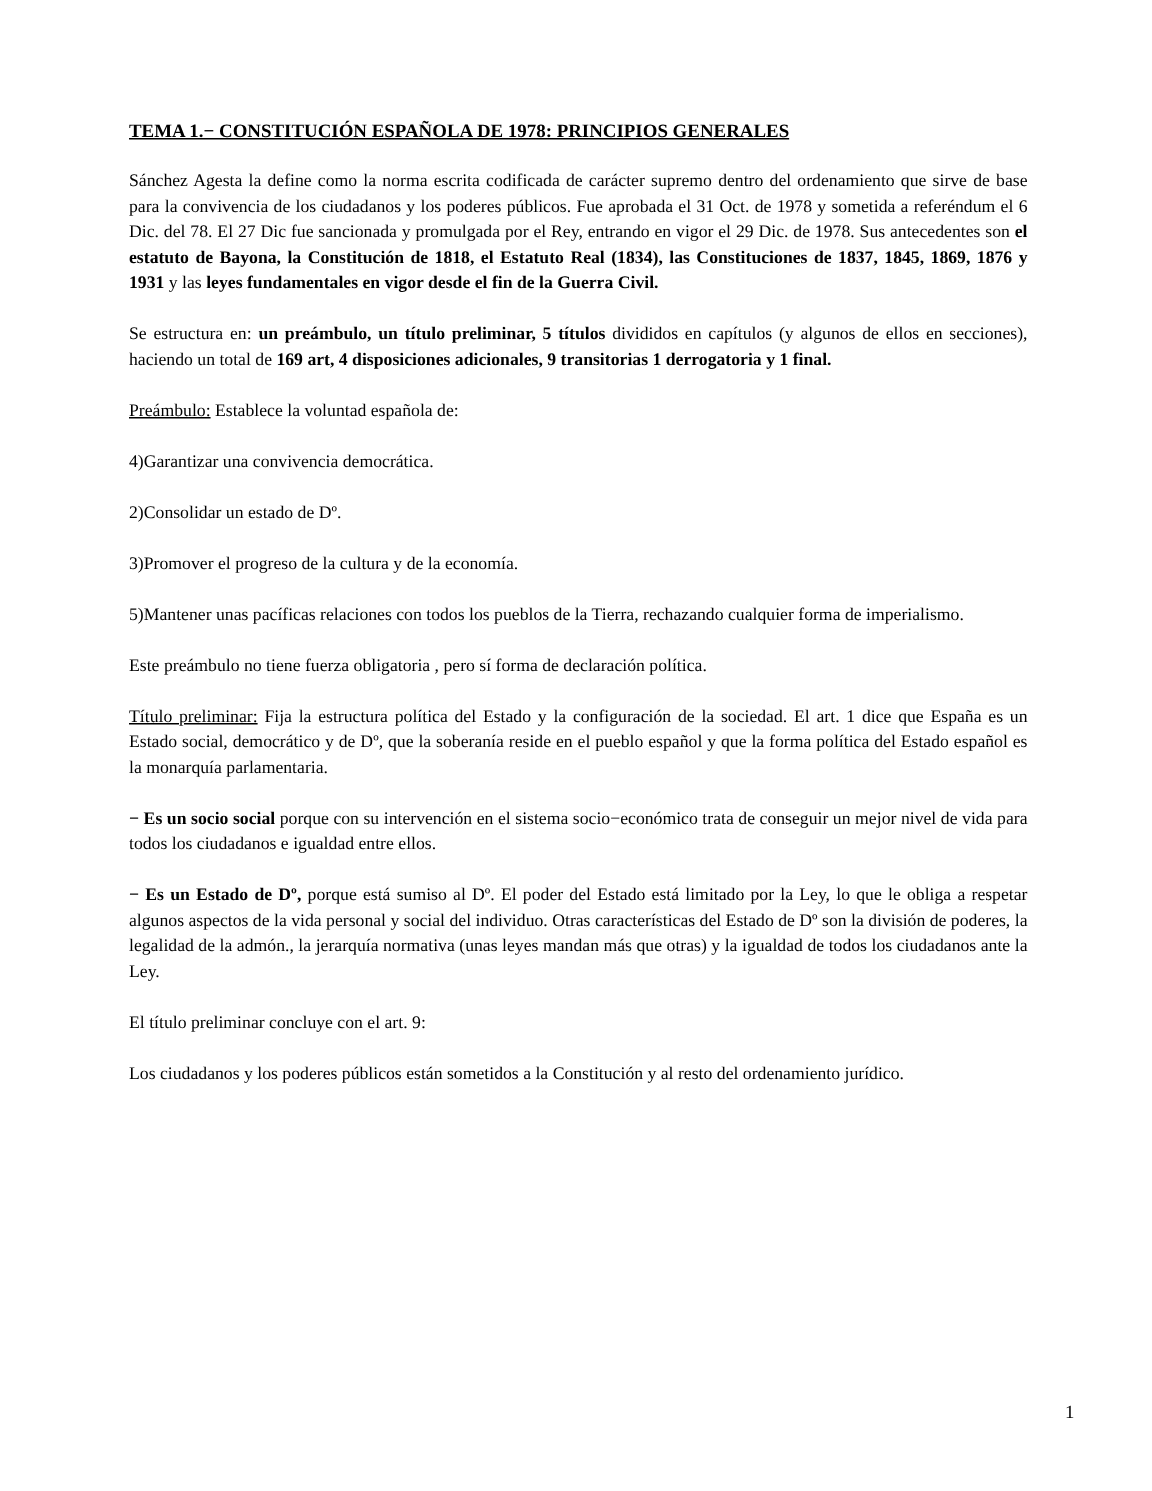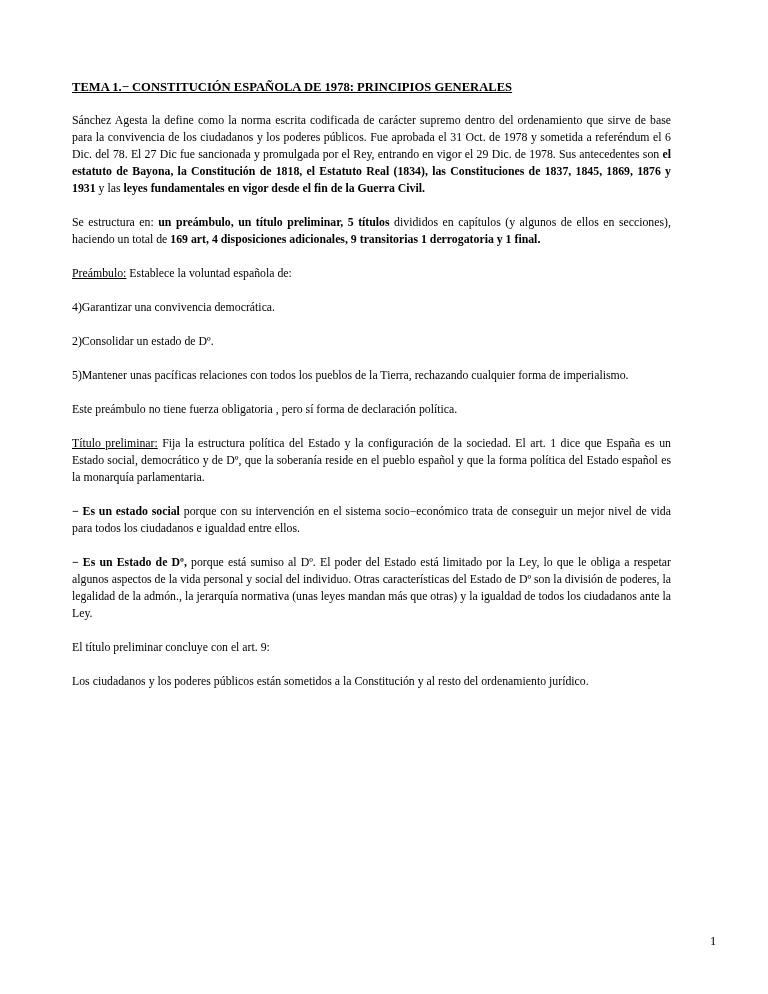--- a/index.html
+++ b/index.html
@@ -11,21 +11,21 @@
     position: relative;
     width: 768px;
     height: 994px;
     background: #ffffff;
     font-family: "Liberation Serif", serif;
     color: #000000;
     overflow: hidden;
   }
   .content {
     position: absolute;
-    left: 72px;
+    left: 86px;
     top: 79px;
     width: 599px;
   }
   .doc-title {
     font-size: 12.6px;
     font-weight: 700;
     text-decoration: underline;
     line-height: 17px;
     margin: 0 0 16px 0;
     white-space: nowrap;
@@ -51,22 +51,23 @@
 
 <div class="page">
   <div class="content">
     <div class="doc-title">TEMA 1.− CONSTITUCIÓN ESPAÑOLA DE 1978: PRINCIPIOS GENERALES</div>
 
   <p class="para"><span>Sánchez Agesta la define como la norma escrita codificada de carácter supremo dentro del ordenamiento que sirve de base para la convivencia de los ciudadanos y los poderes públicos. Fue aprobada el 31 Oct. de 1978 y sometida a referéndum el 6 Dic. del 78. El 27 Dic fue sancionada y promulgada por el Rey, entrando en vigor el 29 Dic. de 1978. Sus antecedentes son </span><span class="b">el estatuto de Bayona, la Constitución de 1818, el Estatuto Real (1834), las Constituciones de 1837, 1845, 1869, 1876 y 1931</span><span> y las </span><span class="b">leyes fundamentales en vigor desde el fin de la Guerra Civil.</span></p>
       <p class="para"><span>Se estructura en: </span><span class="b">un preámbulo, un título preliminar, 5 títulos</span><span> divididos en capítulos (y algunos de ellos en secciones), haciendo un total de </span><span class="b">169 art, 4 disposiciones adicionales, 9 transitorias 1 derrogatoria y 1 final.</span></p>
       <p class="para"><span class="u">Preámbulo:</span><span> Establece la voluntad española de:</span></p>
       <p class="para"><span>4)Garantizar una convivencia democrática.</span></p>
       <p class="para"><span>2)Consolidar un estado de Dº.</span></p>
+      <p class="para"><span>3)Promover el progreso de la cultura y de la economía.</span></p>
       <p class="para"><span>5)Mantener unas pacíficas relaciones con todos los pueblos de la Tierra, rechazando cualquier forma de imperialismo.</span></p>
       <p class="para"><span>Este preámbulo no tiene fuerza obligatoria , pero sí forma de declaración política.</span></p>
       <p class="para"><span class="u">Título preliminar:</span><span> Fija la estructura política del Estado y la configuración de la sociedad. El art. 1 dice que España es un Estado social, democrático y de Dº, que la soberanía reside en el pueblo español y que la forma política del Estado español es la monarquía parlamentaria.</span></p>
-      <p class="para"><span class="b">− Es un estado social</span><span> porque con su intervención en el sistema socio−económico trata de conseguir un mejor nivel de vida para todos los ciudadanos e igualdad entre ellos.</span></p>
+      <p class="para"><span class="b">− Es un socio social</span><span> porque con su intervención en el sistema socio−económico trata de conseguir un mejor nivel de vida para todos los ciudadanos e igualdad entre ellos.</span></p>
       <p class="para"><span class="b">− Es un Estado de Dº,</span><span> porque está sumiso al Dº. El poder del Estado está limitado por la Ley, lo que le obliga a respetar algunos aspectos de la vida personal y social del individuo. Otras características del Estado de Dº son la división de poderes, la legalidad de la admón., la jerarquía normativa (unas leyes mandan más que otras) y la igualdad de todos los ciudadanos ante la Ley.</span></p>
       <p class="para"><span>El título preliminar concluye con el art. 9:</span></p>
       <p class="para"><span>Los ciudadanos y los poderes públicos están sometidos a la Constitución y al resto del ordenamiento jurídico.</span></p>
     </div>
   <div class="page-number">1</div>
 </div>
 
 </body></html>

